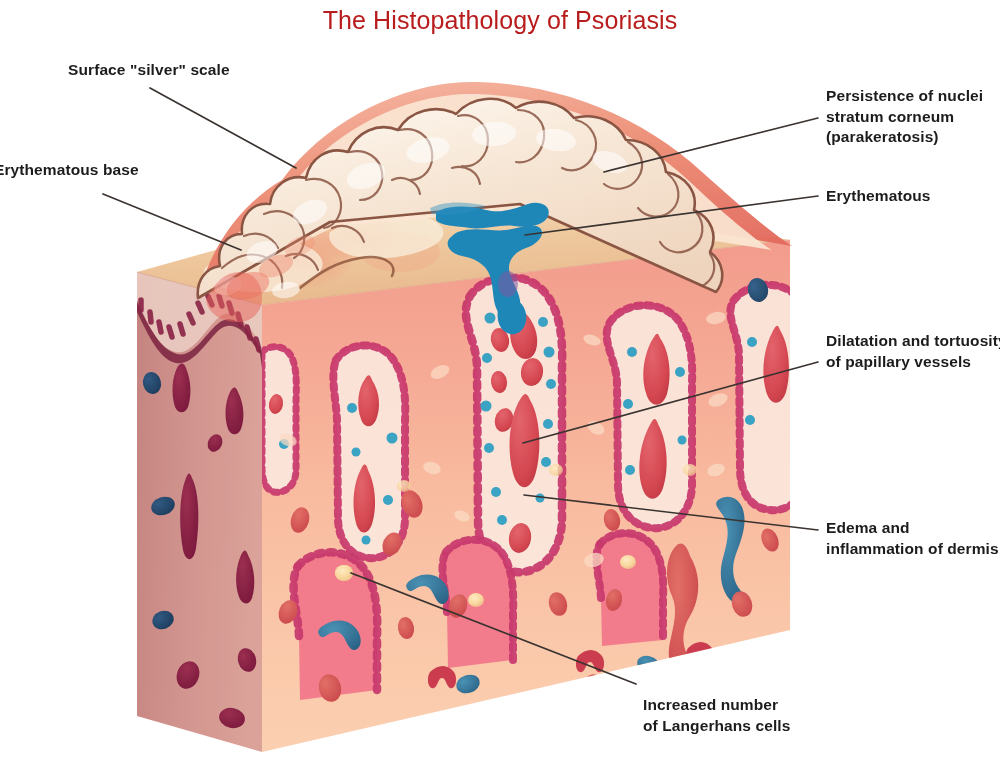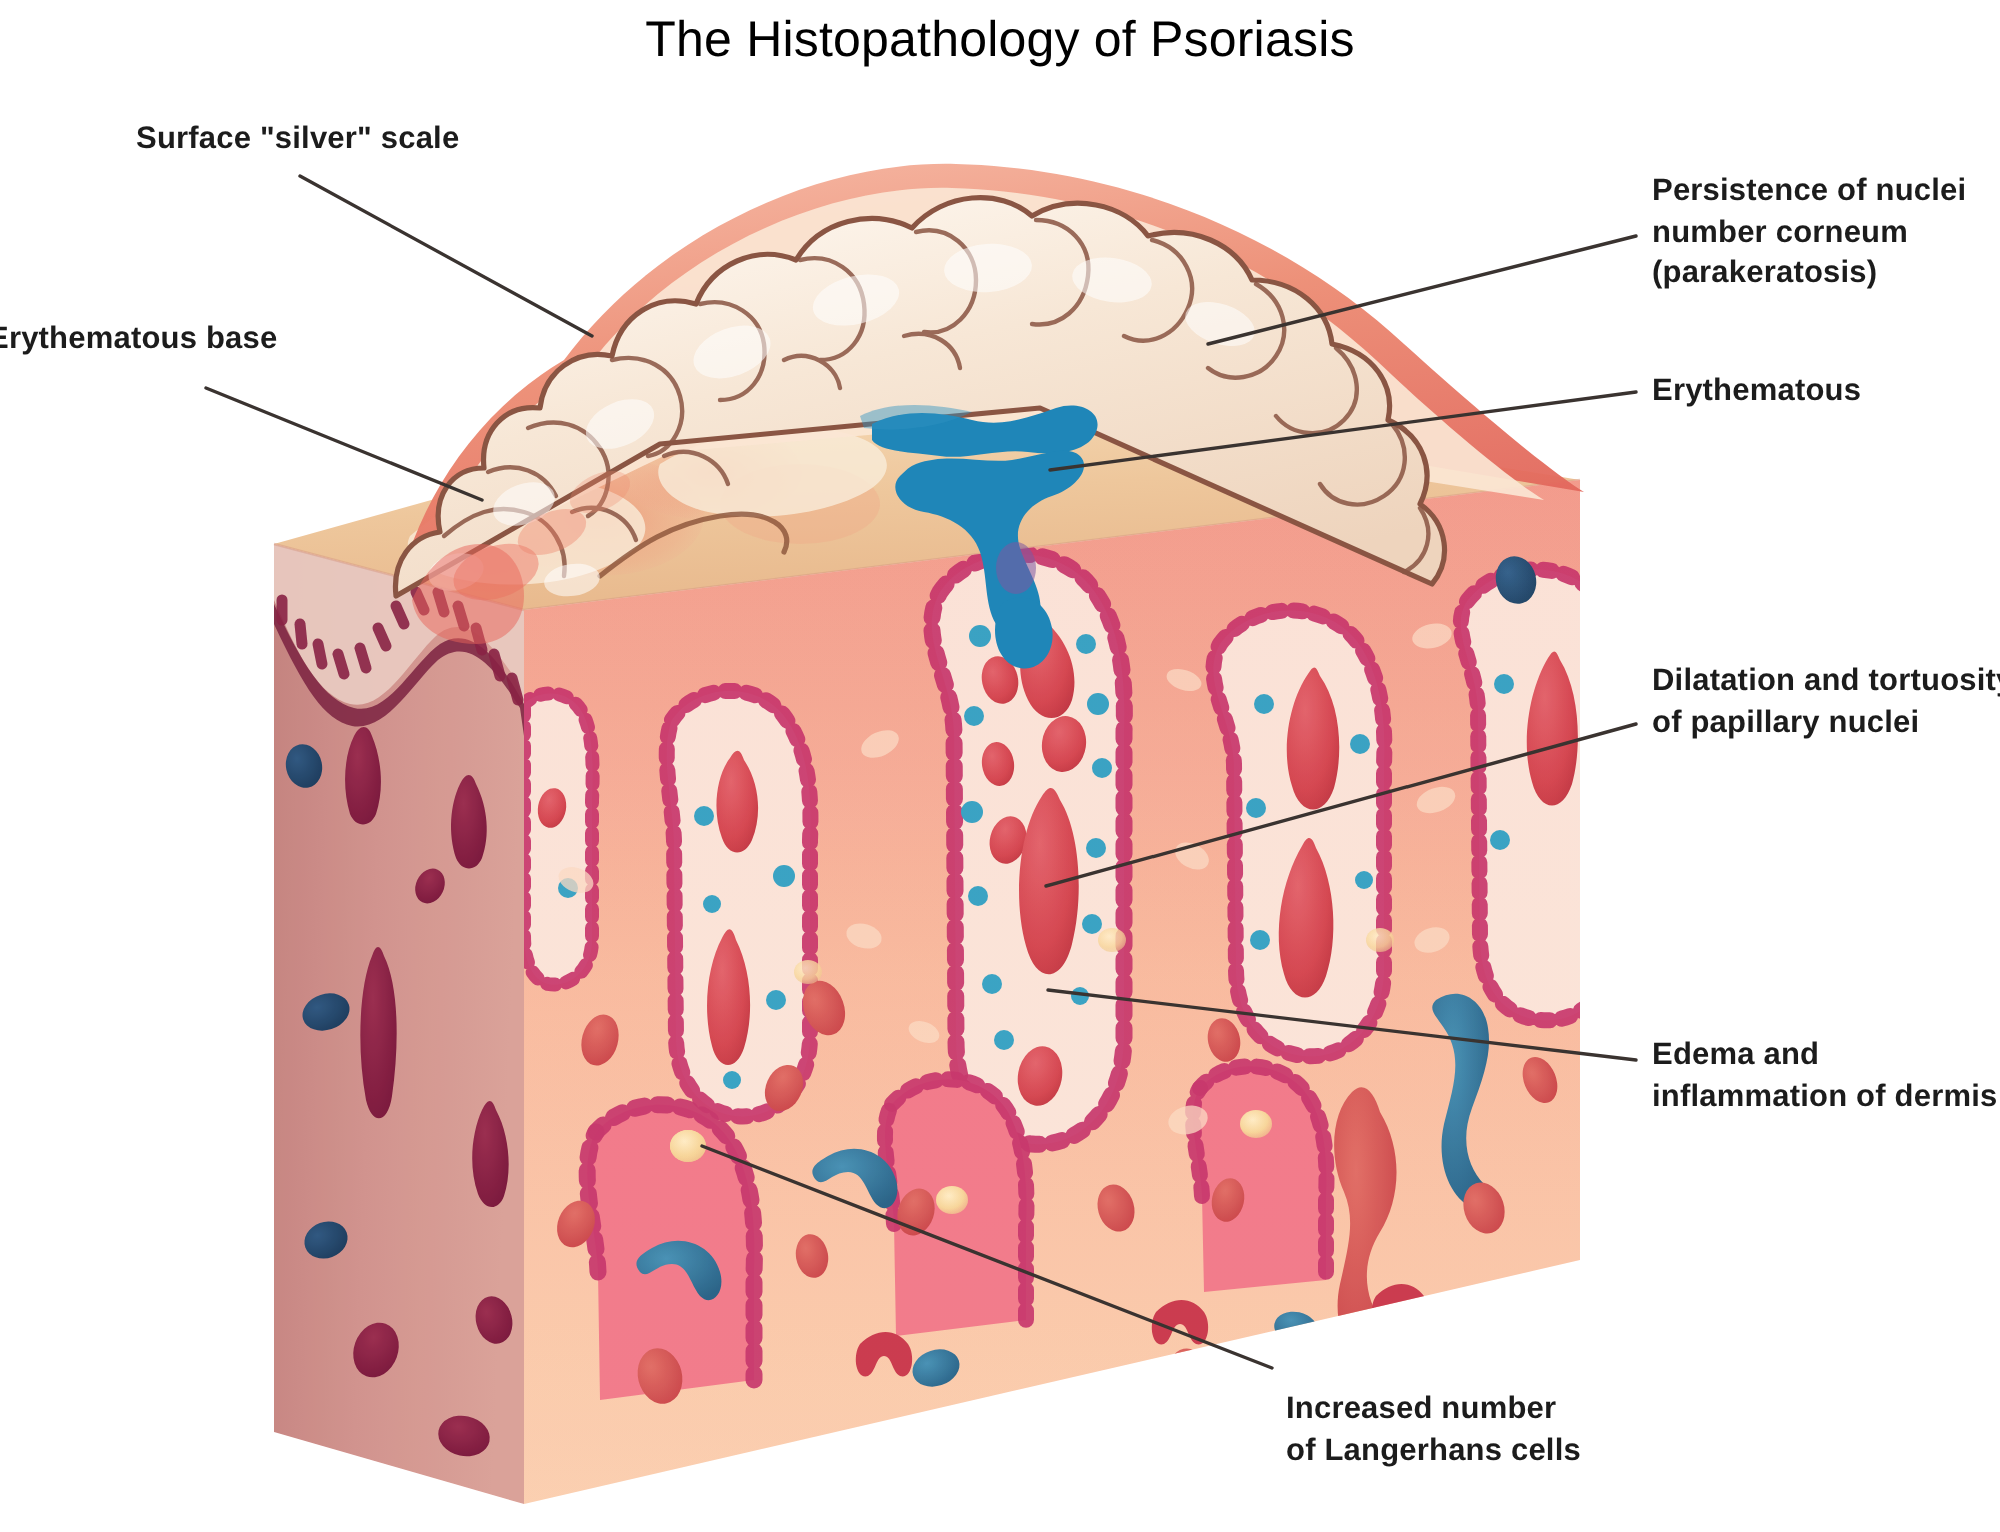--- a/index.html
+++ b/index.html
@@ -14,21 +14,21 @@
   #stage{position:absolute;left:0;top:0;width:1000px;height:766px;}
   #figure-svg{position:absolute;left:0;top:0;width:1000px;height:766px;}
 
   .fig-title{
     position:absolute;
     left:0;top:6px;width:1000px;
     text-align:center;
     font-size:25px;
     font-weight:400;
     letter-spacing:.1px;
-    color:#000000;
+    color:#b91c1c;
     font-family:"Liberation Sans", sans-serif;
   }
 
   .callout{
     position:absolute;
     font-size:15.5px;
     line-height:1.33;
     color:#1c1c1c;
     font-weight:700;
     font-family:"Liberation Sans", sans-serif;
@@ -538,23 +538,23 @@
       <line x1="818" y1="362" x2="523" y2="443"></line>
       <line x1="818" y1="530" x2="524" y2="495"></line>
       <line x1="636" y1="684" x2="351" y2="573"></line>
     </g>
   </svg>
 
   <div class="callout left" id="cl-scale">Surface "silver" scale</div>
 
   <div class="callout left" id="cl-eryth">Erythematous base</div>
 
-  <div class="callout right" id="cl-nuclei"><span>Persistence of nuclei</span><br><span>number corneum</span><br><span>(parakeratosis)</span></div>
+  <div class="callout right" id="cl-nuclei"><span>Persistence of nuclei</span><br><span>stratum corneum</span><br><span>(parakeratosis)</span></div>
 
   <div class="callout right" id="cl-micro">Erythematous</div>
 
-  <div class="callout right" id="cl-dilat"><span>Dilatation and tortuosity</span><br><span>of papillary nuclei</span></div>
+  <div class="callout right" id="cl-dilat"><span>Dilatation and tortuosity</span><br><span>of papillary vessels</span></div>
 
   <div class="callout right" id="cl-langer"><span>Increased number</span><br><span>of Langerhans cells</span></div>
 
   <div class="callout right" id="cl-edema"><span>Edema and</span><br><span>inflammation of dermis</span></div>
 
 </div>
 
 </body></html>

